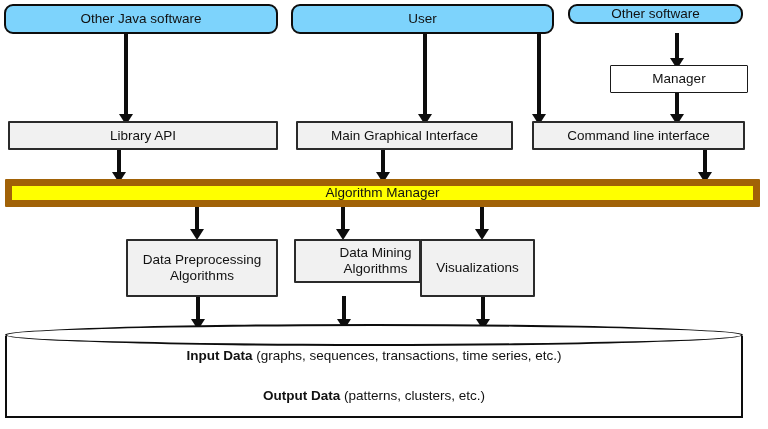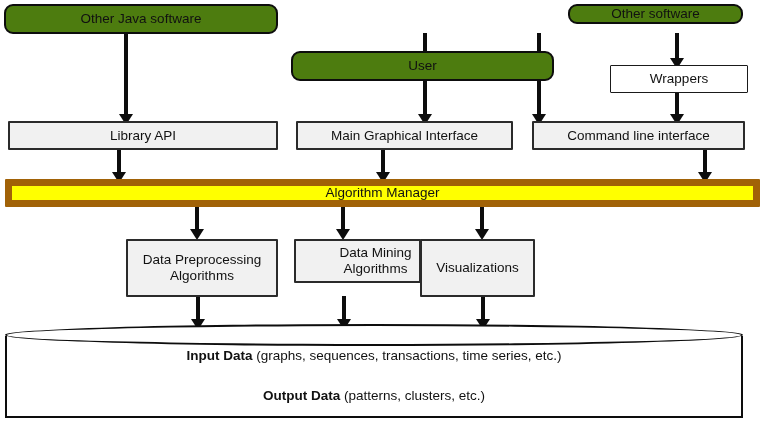--- a/index.html
+++ b/index.html
@@ -24,21 +24,21 @@
     display: flex;
     align-items: center;
     justify-content: center;
     text-align: center;
     color: #111111;
     line-height: 1.15;
     z-index: 3;
   }
   
   .top-box {
-    background: #4d7c0f;
+    background: #7dd3fc;
     border: 2.5px solid #0d0d0d;
     border-radius: 9px;
     font-size: 13.5px;
   }
   
   .grey-box {
     background: #f1f1f1;
     border: 2px solid #2b2b2b;
     border-radius: 1px;
     font-size: 13.5px;
@@ -189,30 +189,30 @@
 
   <div class="arrow" style="left:476px; top:296px; width:14px; height:34px;">
     <div class="shaft" style="height:24px;"></div>
     <div class="head"></div>
   </div>
 
   <div class="node top-box" style="left:4px; top:4px; width:274px; height:30px;">
     <span>Other Java software</span>
   </div>
 
-  <div class="node top-box" style="left:291px; top:4px; width:263px; height:30px;margin-top:47px;">
+  <div class="node top-box" style="left:291px; top:4px; width:263px; height:30px;">
     <span>User</span>
   </div>
 
   <div class="node top-box" style="left:568px; top:4px; width:175px; height:20px;">
     <span>Other software</span>
   </div>
 
   <div class="node plain-box" style="left:610px; top:65px; width:138px; height:28px;">
-    <span>Wrappers</span>
+    <span>Manager</span>
   </div>
 
   <div class="node grey-box" style="left:8px; top:121px; width:270px; height:29px;">
     <span>Library API</span>
   </div>
 
   <div class="node grey-box" style="left:296px; top:121px; width:217px; height:29px;">
     <span>Main Graphical Interface</span>
   </div>
 

